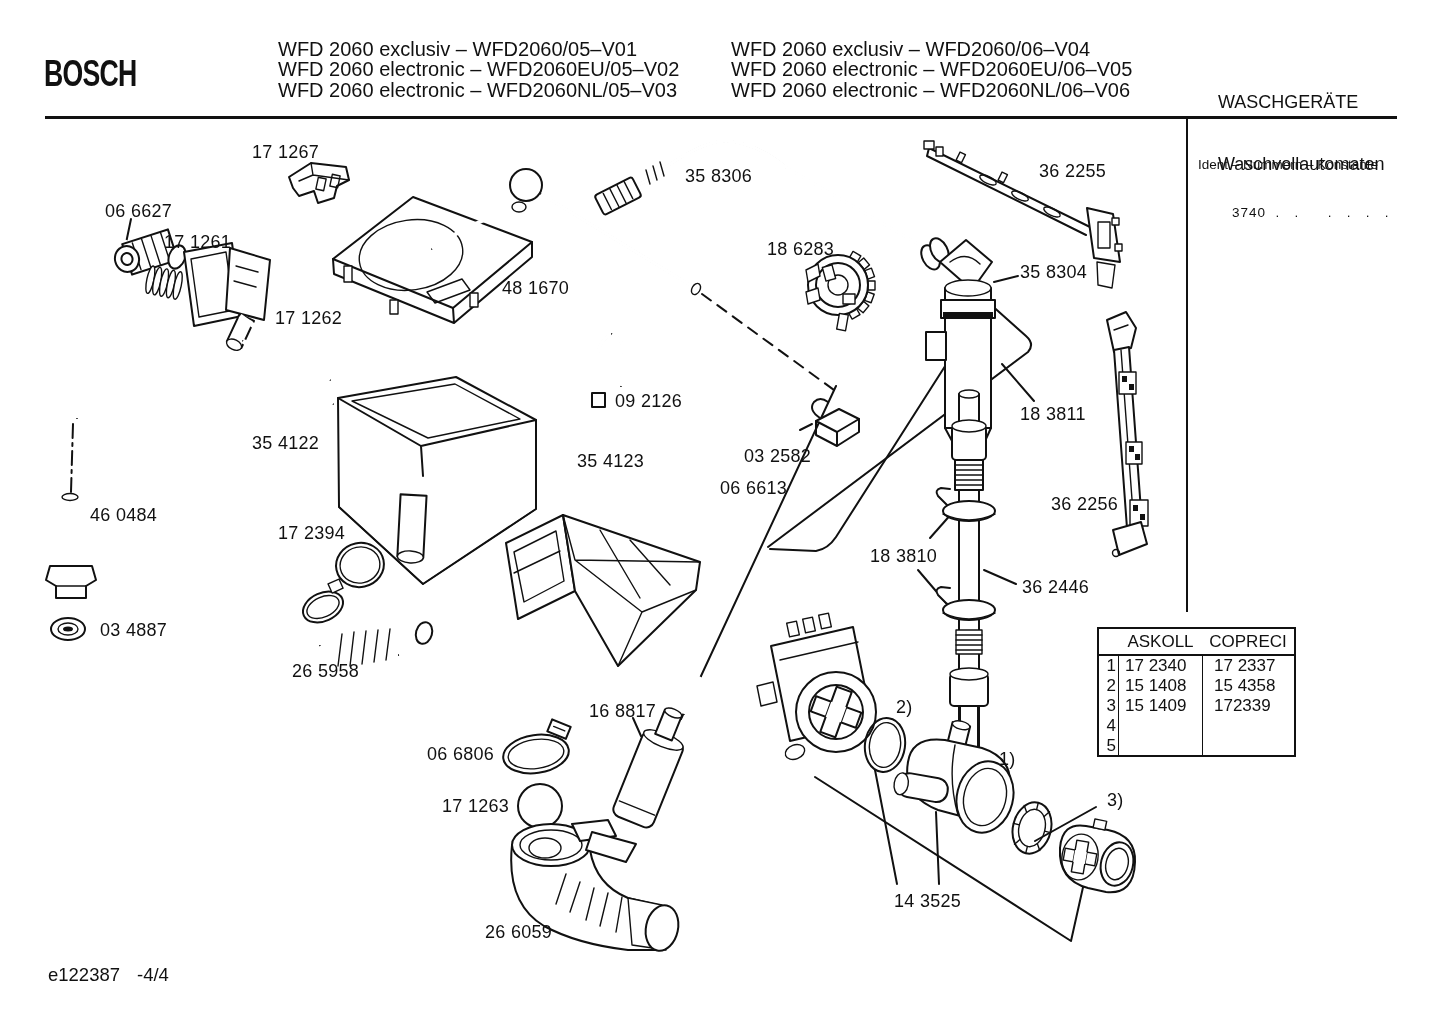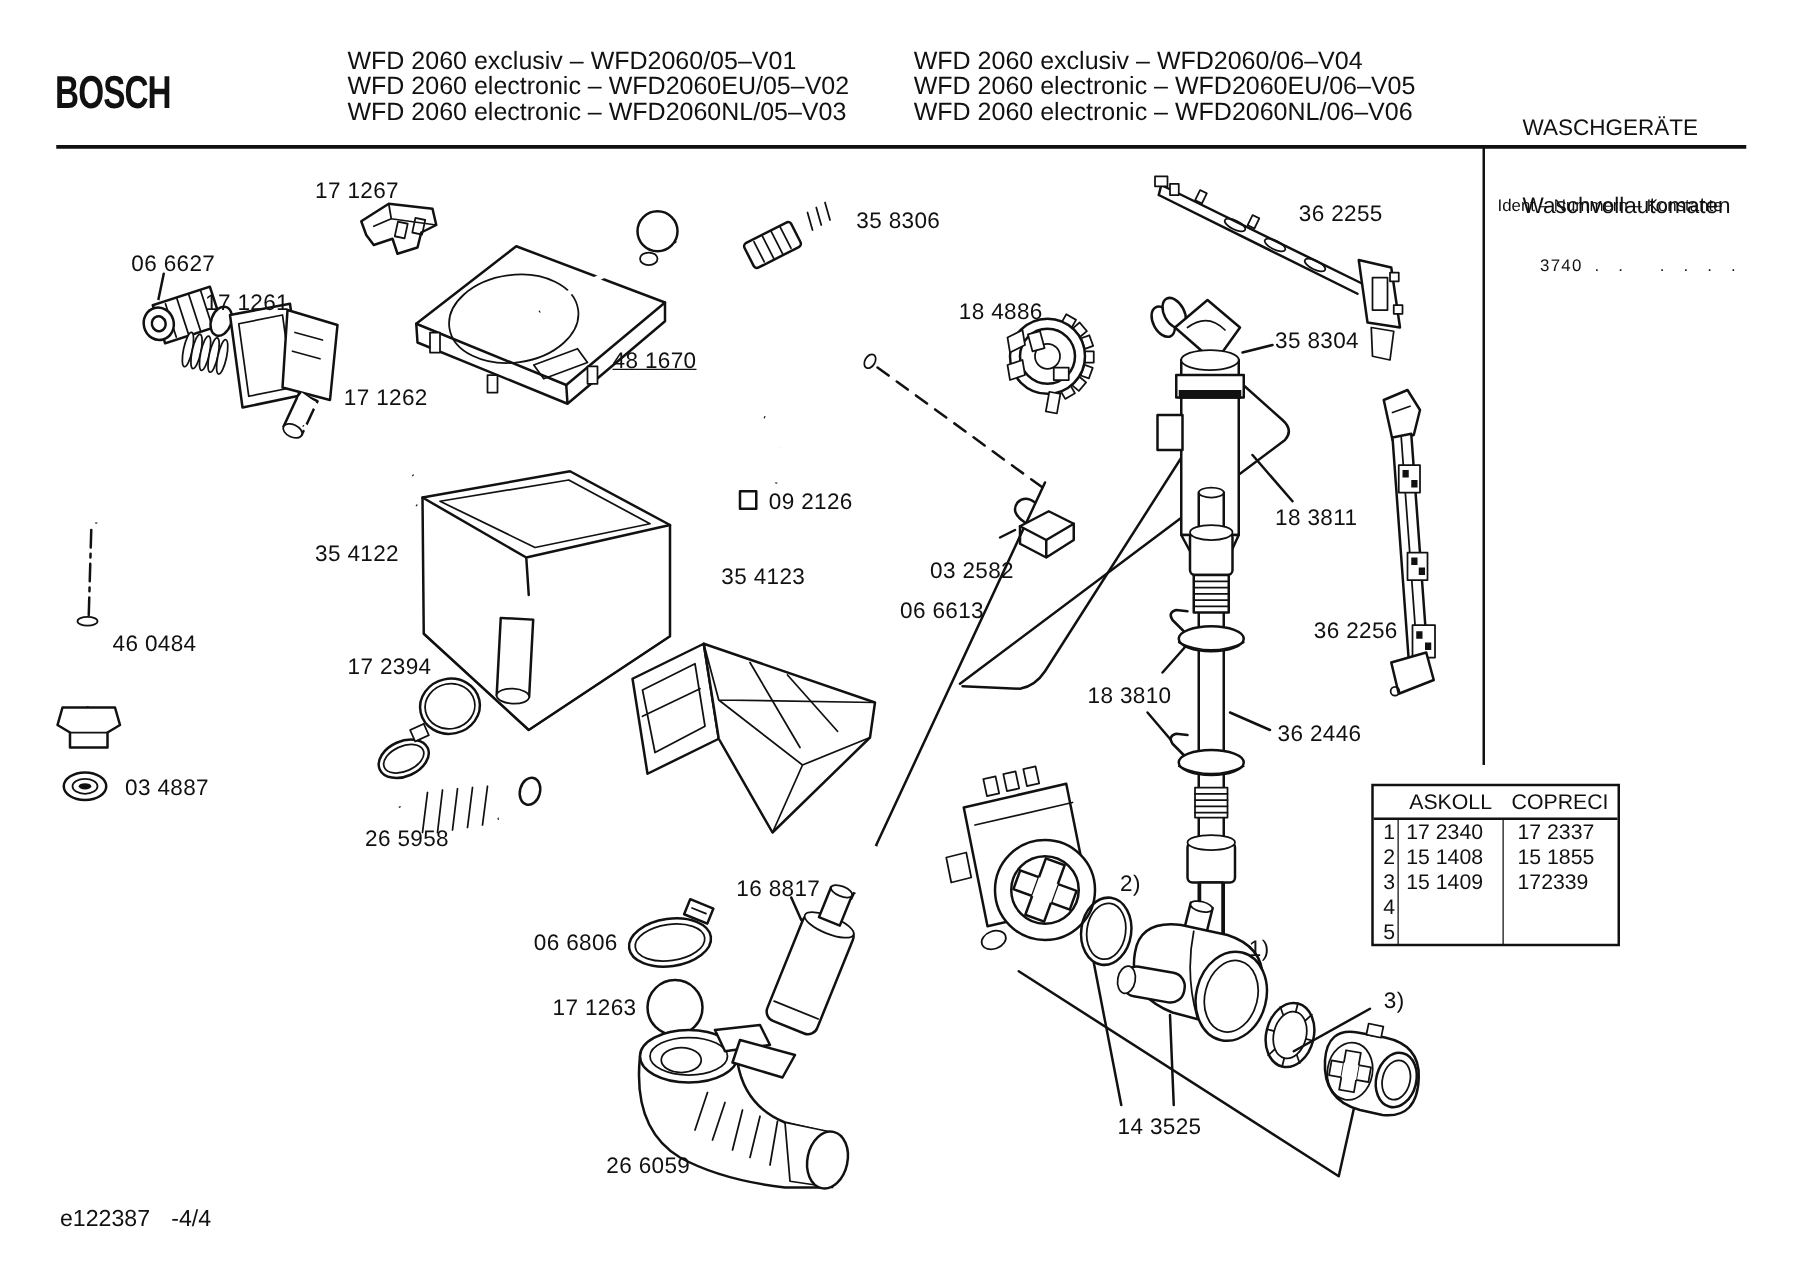--- a/index.html
+++ b/index.html
@@ -419,24 +419,24 @@
       <ellipse class="ln thin" cx="1117" cy="864" rx="11" ry="16"></ellipse>
     </g>
     <rect class="fw thin" x="1094" y="820" width="12" height="9" transform="rotate(12 1100 824)"></rect>
   </g>
 </svg>
 
 <div id="labels">
     <div class="part-label" style="left: 252px; top: 142px;">17 1267</div>
     <div class="part-label" style="left: 105px; top: 201px;">06 6627</div>
     <div class="part-label" style="left: 164px; top: 232px;">17 1261</div>
-    <div class="part-label" style="left: 490px; top: 278px; text-decoration: underline;">48 1670</div>
+    <div class="part-label" style="left: 502px; top: 278px;">48 1670</div>
     <div class="part-label" style="left: 275px; top: 308px;">17 1262</div>
     <div class="part-label" style="left: 685px; top: 166px;">35 8306</div>
-    <div class="part-label" style="left: 767px; top: 239px;">18 4886</div>
+    <div class="part-label" style="left: 767px; top: 239px;">18 6283</div>
     <div class="part-label" style="left: 1039px; top: 161px;">36 2255</div>
     <div class="part-label" style="left: 1020px; top: 262px;">35 8304</div>
     <div class="part-label" style="left: 1020px; top: 404px;">18 3811</div>
     <div class="part-label" style="left: 615px; top: 391px;">09 2126</div>
     <div class="part-label" style="left: 252px; top: 433px;">35 4122</div>
     <div class="part-label" style="left: 577px; top: 451px;">35 4123</div>
     <div class="part-label" style="left: 744px; top: 411px; margin-top: 35px;">03 2582</div>
     <div class="part-label" style="left: 720px; top: 478px;">06 6613</div>
     <div class="part-label" style="left: 1051px; top: 494px;">36 2256</div>
     <div class="part-label" style="left: 278px; top: 523px;">17 2394</div>
@@ -463,21 +463,21 @@
   </div>
   <div id="sup-body">
       <div class="sup-row">
         <div class="num">1</div>
         <div class="c1">17 2340</div>
         <div class="c2">17 2337</div>
       </div>
       <div class="sup-row">
         <div class="num">2</div>
         <div class="c1">15 1408</div>
-        <div class="c2">15 1855</div>
+        <div class="c2">15 4358</div>
       </div>
       <div class="sup-row">
         <div class="num">3</div>
         <div class="c1">15 1409</div>
         <div class="c2">172339</div>
       </div>
       <div class="sup-row">
         <div class="num">4</div>
         <div class="c1"></div>
         <div class="c2"></div>

